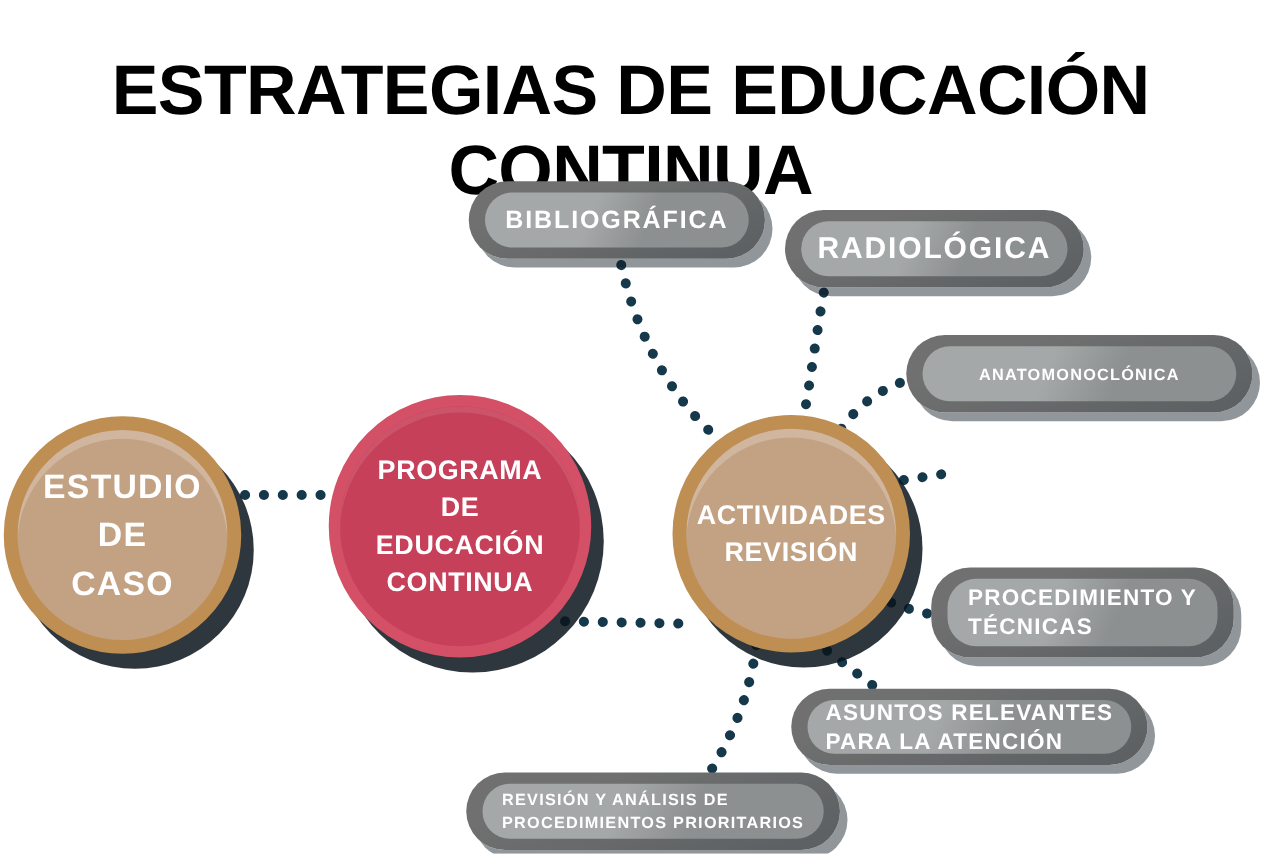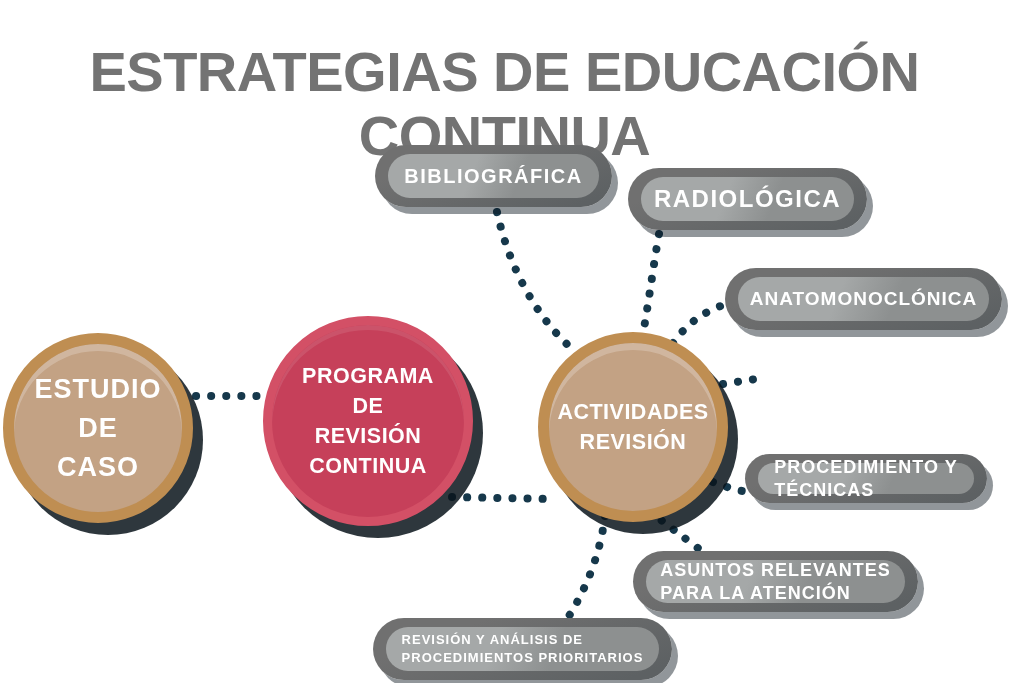--- a/index.html
+++ b/index.html
@@ -4,21 +4,21 @@
 <style>
   html,body { margin:0; padding:0; background:#ffffff; }
   .stage {
     position:relative; width:1009px; height:683px; overflow:hidden;
     background:#ffffff;
     font-family:"Liberation Sans","DejaVu Sans",sans-serif;
   }
   .title {
     position:absolute; top:2px; left:0; width:100%;
     text-align:center; font-weight:900; font-size:56px; line-height:64px;
-    letter-spacing:-0.5px; color:#737373; white-space:pre-line; z-index:2;
+    letter-spacing:-0.5px; color:#000000; white-space:pre-line; z-index:2;
   }
   .connectors { position:absolute; left:0; top:0; z-index:1; }
 
   
   .node {
     position:absolute; border-radius:50%; box-sizing:border-box;
     display:flex; align-items:center; justify-content:center;
     text-align:center; color:#ffffff; font-weight:bold; z-index:2;
   }
   .node .label { white-space:pre-line; }
@@ -44,23 +44,23 @@
     position:absolute; left:13px; right:13px; top:9px; bottom:9px;
     border-radius:23px;
     background:linear-gradient(112deg,#a5a8a8 40%,#8d9090 62%);
     display:flex; align-items:center; justify-content:center;
   }
   .pill .label {
     color:#ffffff; font-weight:bold; text-align:left; white-space:pre-line;
   }
   #pill-bibliografica      { left:375px; top:145px; width:237px; height:62px; font-size:20px;   letter-spacing:1.5px; }
   #pill-radiologica        { left:628px; top:168px; width:239px; height:62px; font-size:24px;   letter-spacing:1.5px; }
-  #pill-anatomonoclonica   { left:725px; top:268px; width:277px; height:62px; font-size:19px;   letter-spacing:1px; }
+  #pill-anatomonoclonica   { left:725px; top:268px; width:277px; height:62px; font-size:13px;   letter-spacing:1px; }
   #pill-revision-expediente{ left:748px; top:358px; width:242px; height:69px; font-size:18px;   line-height:23px; letter-spacing:1px; }
-  #pill-procedimiento      { left:745px; top:454px; width:242px; height:49px; font-size:18px;   line-height:23px; letter-spacing:1px; }
+  #pill-procedimiento      { left:745px; top:454px; width:242px; height:72px; font-size:18px;   line-height:23px; letter-spacing:1px; }
   #pill-asuntos            { left:633px; top:551px; width:285px; height:61px; font-size:18px;   line-height:23px; letter-spacing:1px; }
   #pill-revision-analisis  { left:373px; top:618px; width:299px; height:62px; font-size:13px; line-height:18px; letter-spacing:1px; }
 </style>
 </head>
 <body>
 
 <div class="stage">
 
   <h1 class="title">ESTRATEGIAS DE EDUCACIÓN
 CONTINUA</h1>
@@ -81,21 +81,21 @@
 
   <div class="node tan" id="node-estudio">
     <span class="label">ESTUDIO
 DE
 CASO</span>
   </div>
 
   <div class="node red" id="node-programa">
     <span class="label">PROGRAMA
 DE
-REVISIÓN
+EDUCACIÓN
 CONTINUA</span>
   </div>
 
   <div class="node tan" id="node-actividades">
     <span class="label">ACTIVIDADES
 REVISIÓN</span>
   </div>
 
   <div class="pill" id="pill-bibliografica">
     <div class="pill-inner">

